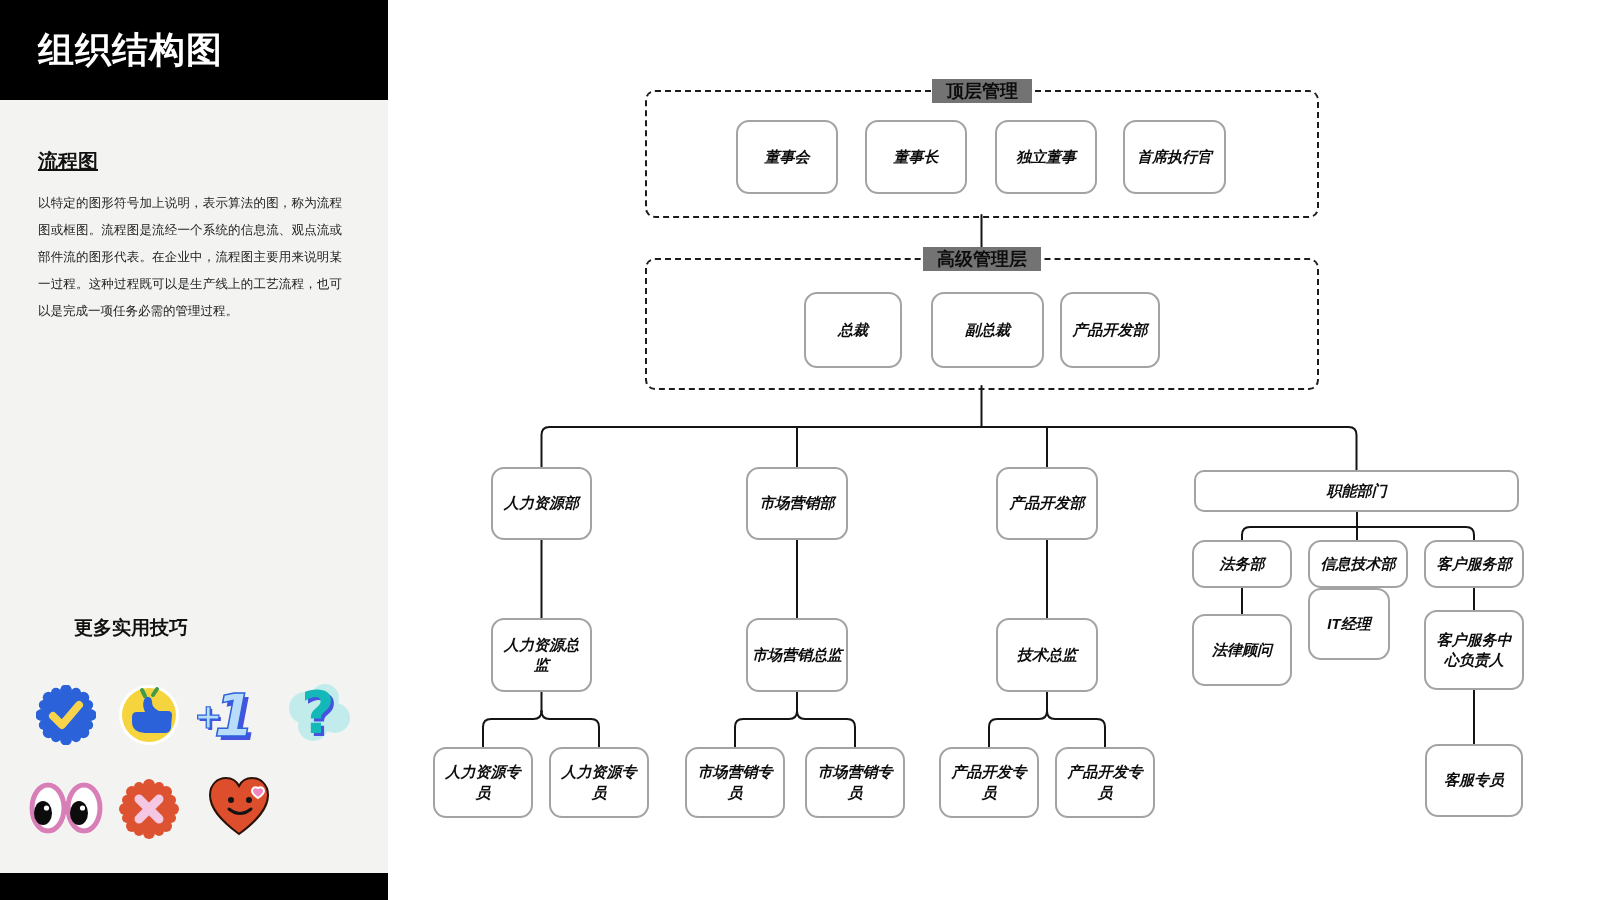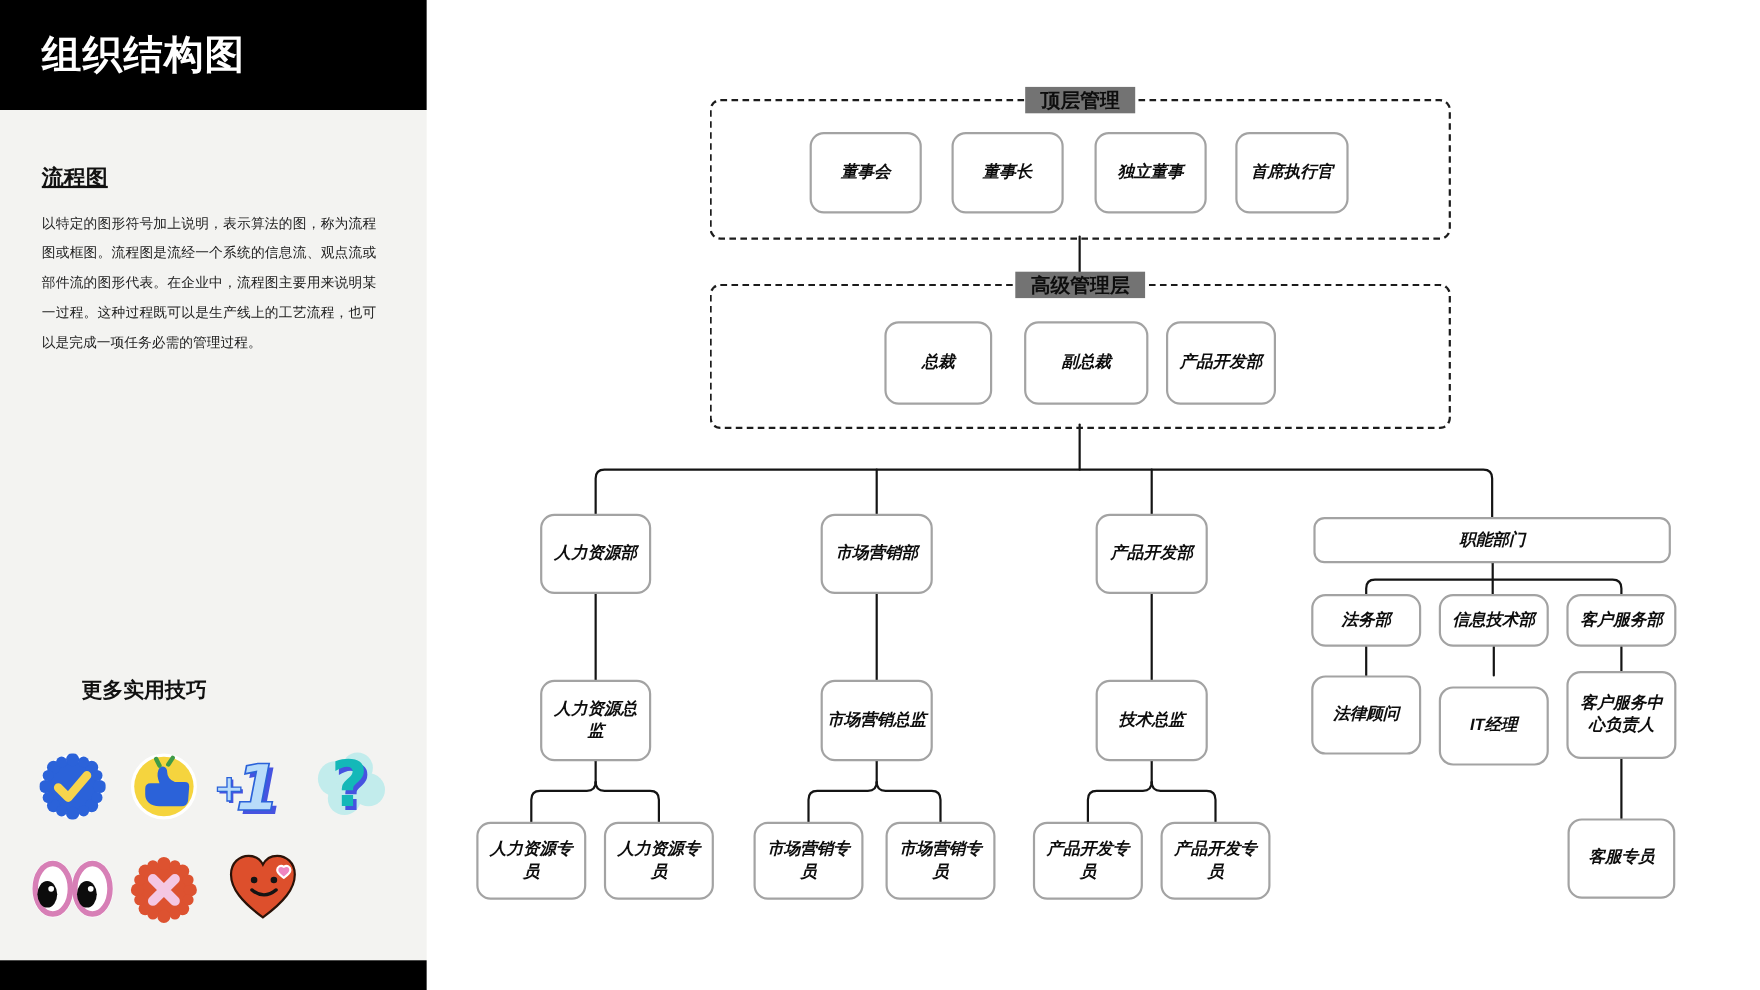--- a/index.html
+++ b/index.html
@@ -207,17 +207,17 @@
   <div class="node" style="left:549px;top:747px;width:100px;height:71px">人力资源专员</div>
   <div class="node" style="left:685px;top:747px;width:100px;height:71px">市场营销专员</div>
   <div class="node" style="left:805px;top:747px;width:100px;height:71px">市场营销专员</div>
   <div class="node" style="left:939px;top:747px;width:100px;height:71px">产品开发专员</div>
   <div class="node" style="left:1055px;top:747px;width:100px;height:71px">产品开发专员</div>
 
   <div class="node" style="left:1192px;top:540px;width:100px;height:48px">法务部</div>
   <div class="node" style="left:1308px;top:540px;width:100px;height:48px">信息技术部</div>
   <div class="node" style="left:1424px;top:540px;width:100px;height:48px">客户服务部</div>
   <div class="node" style="left:1192px;top:614px;width:100px;height:72px">法律顾问</div>
-  <div class="node" style="left:1308px;top:624px;width:100px;height:72px">IT经理</div>
+  <div class="node" style="left:1308px;top:588px;width:82px;height:72px">IT经理</div>
   <div class="node" style="left:1424px;top:610px;width:100px;height:80px">客户服务中心负责人</div>
   <div class="node" style="left:1425px;top:744px;width:98px;height:73px">客服专员</div>
 
 </div>
 
 </body></html>

